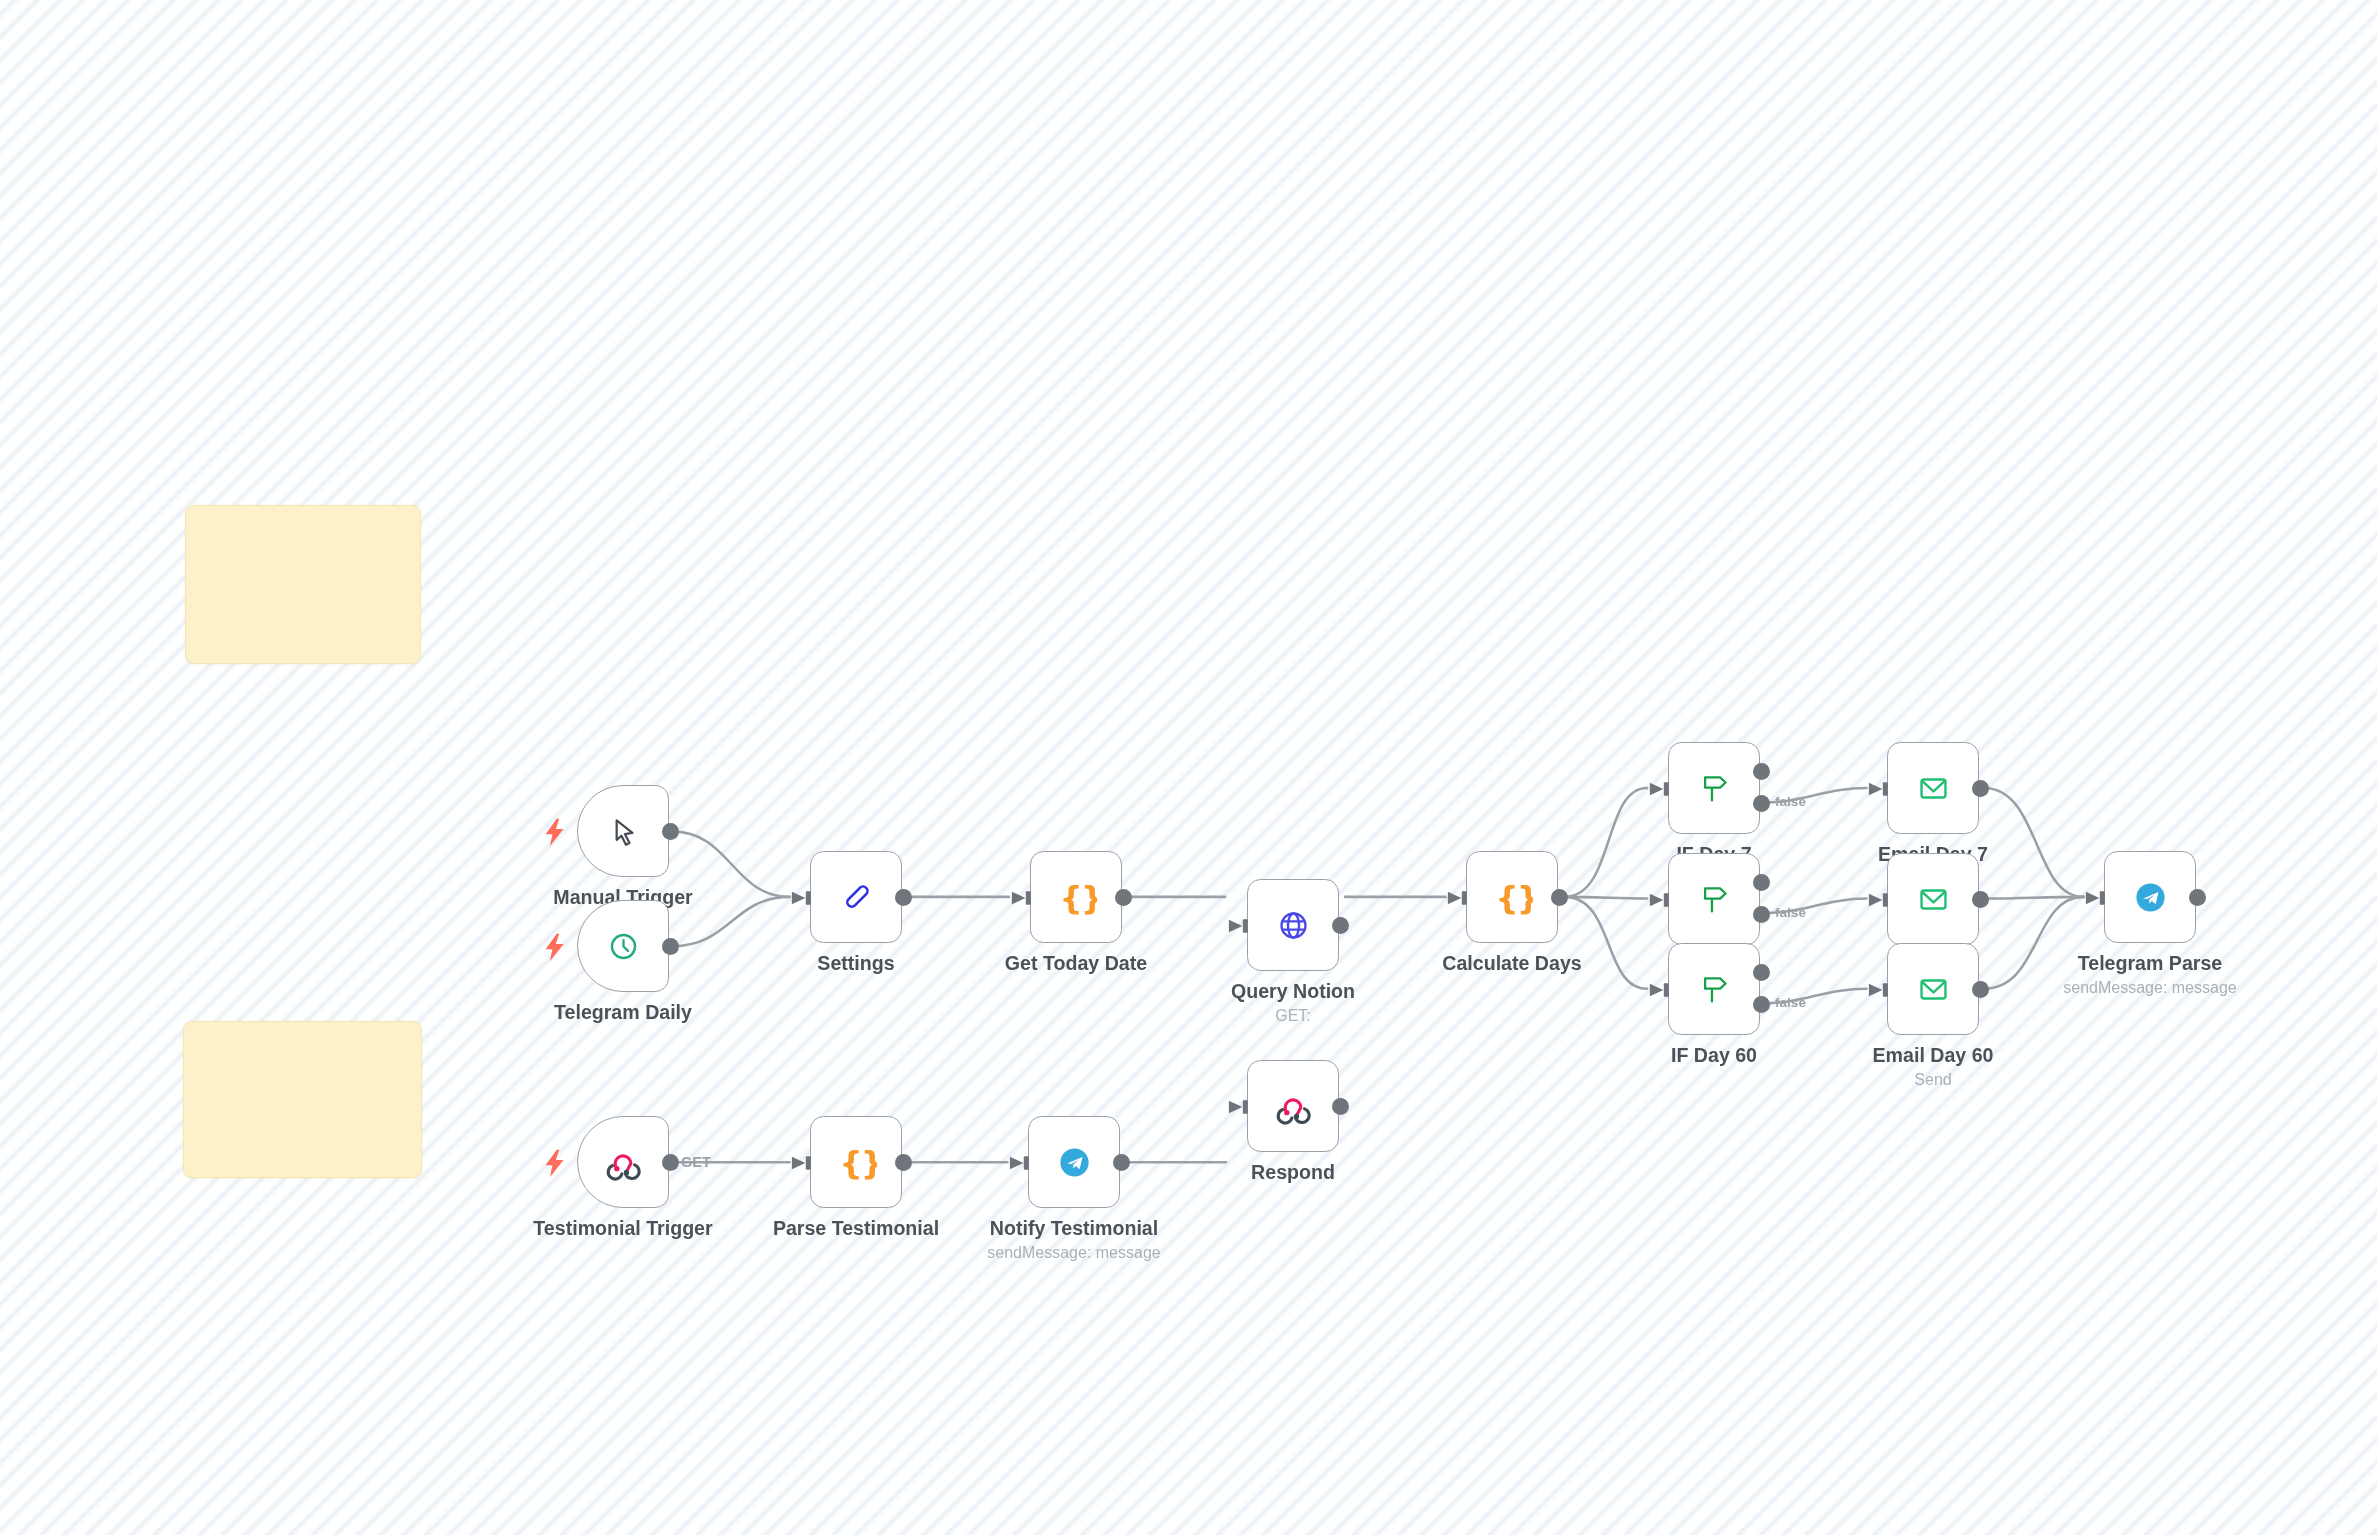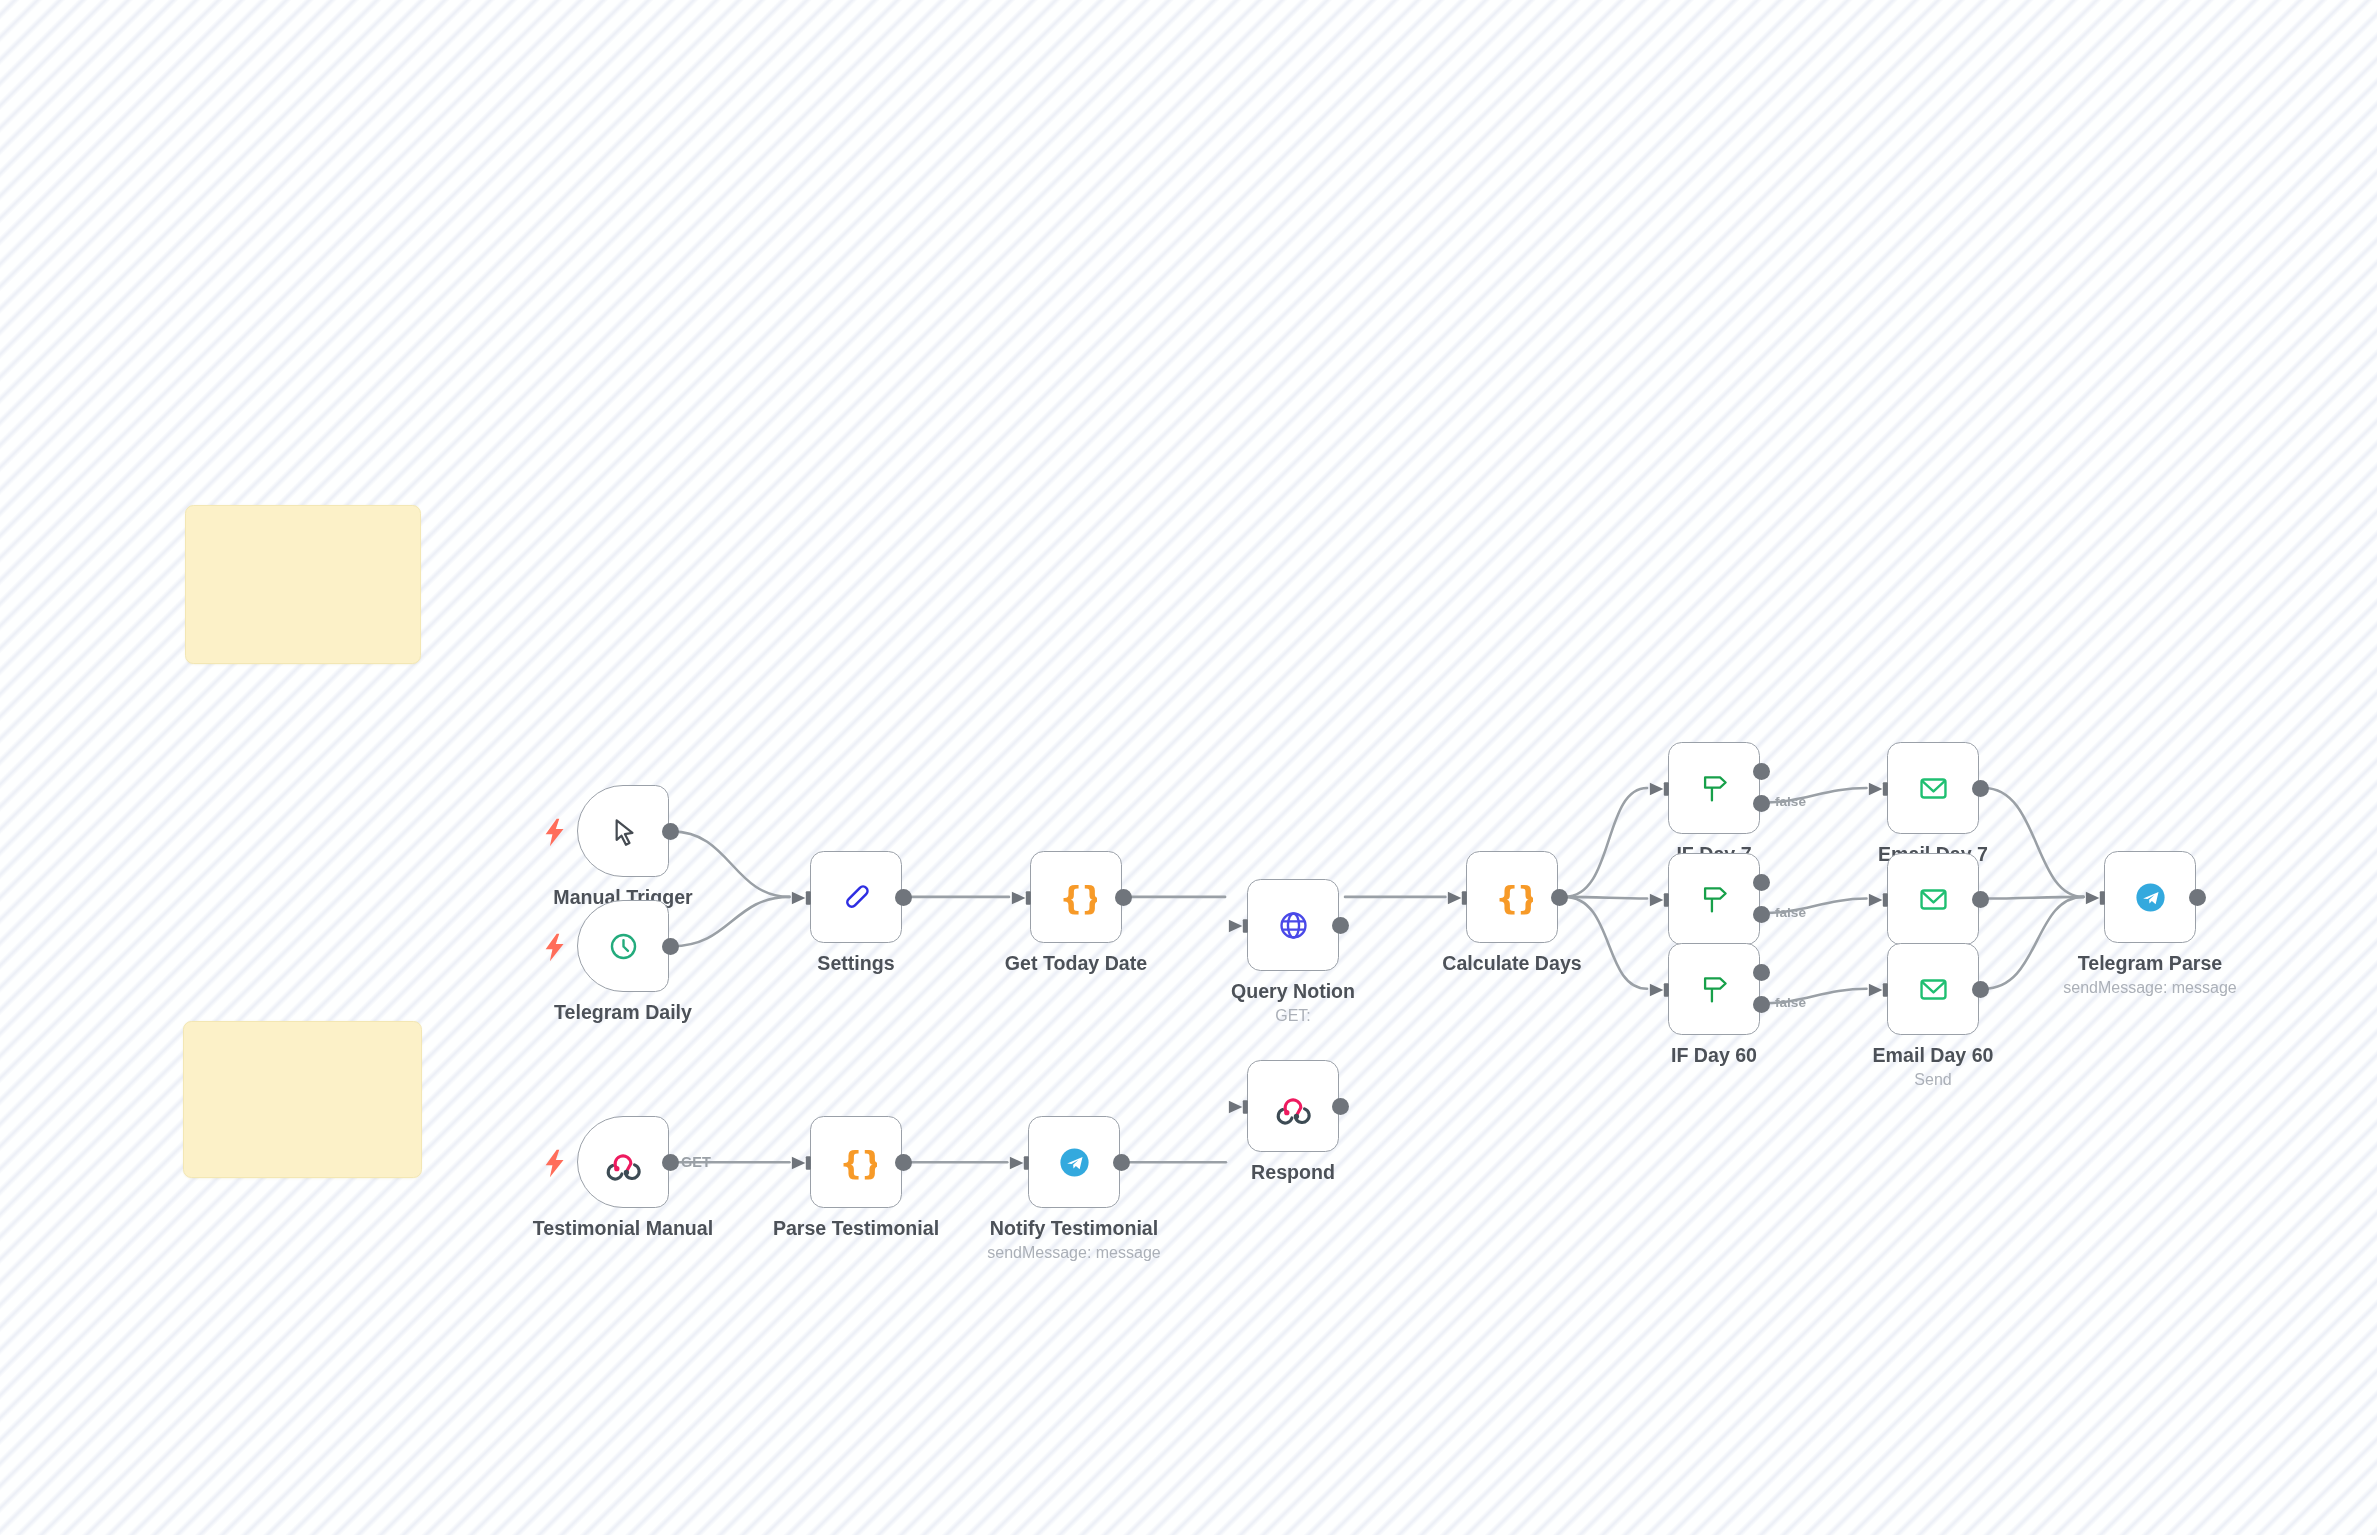--- a/index.html
+++ b/index.html
@@ -305,21 +305,21 @@
     <div class="icon">
       <svg width="41" height="41" viewBox="-24 -24 48 48" fill="none" stroke-linecap="round">
         <path stroke="#3d4b54" stroke-width="3.6" d="M -12.6,3.5 A 8.2,8.2 0 1 0 -1.8,13.4"></path>
         <path stroke="#3d4b54" stroke-width="3.6" d="M 12.9,2.8 A 8.2,8.2 0 1 1 2.4,13.3"></path>
         <path stroke="#ee1a5f" stroke-width="3.6" d="M -7.8,7.2 A 9.2,9.2 0 1 1 8.6,1.2 L 3.4,10.8"></path>
         <circle cx="-7.8" cy="7.2" r="3.1" fill="#ee1a5f" stroke="none"></circle>
         <circle cx="3.4" cy="11.6" r="3.1" fill="#3d4b54" stroke="none"></circle>
       </svg>
     </div>
     <div class="outdot"></div>
-    <div class="nlabel">Testimonial Manual</div>
+    <div class="nlabel">Testimonial Trigger</div>
   </div>
 
   <div class="node" style="left:810px;top:1116px">
     <div class="inconn">
       <svg width="22" height="22" viewBox="0 0 26 26">
           <polygon points="1,5.5 17,13 1,20.5" fill="#6f747b"></polygon>
           <rect x="17.5" y="5" width="6" height="16" rx="1.2" fill="#6f747b"></rect>
         </svg>
     </div>
     <div class="icon">

